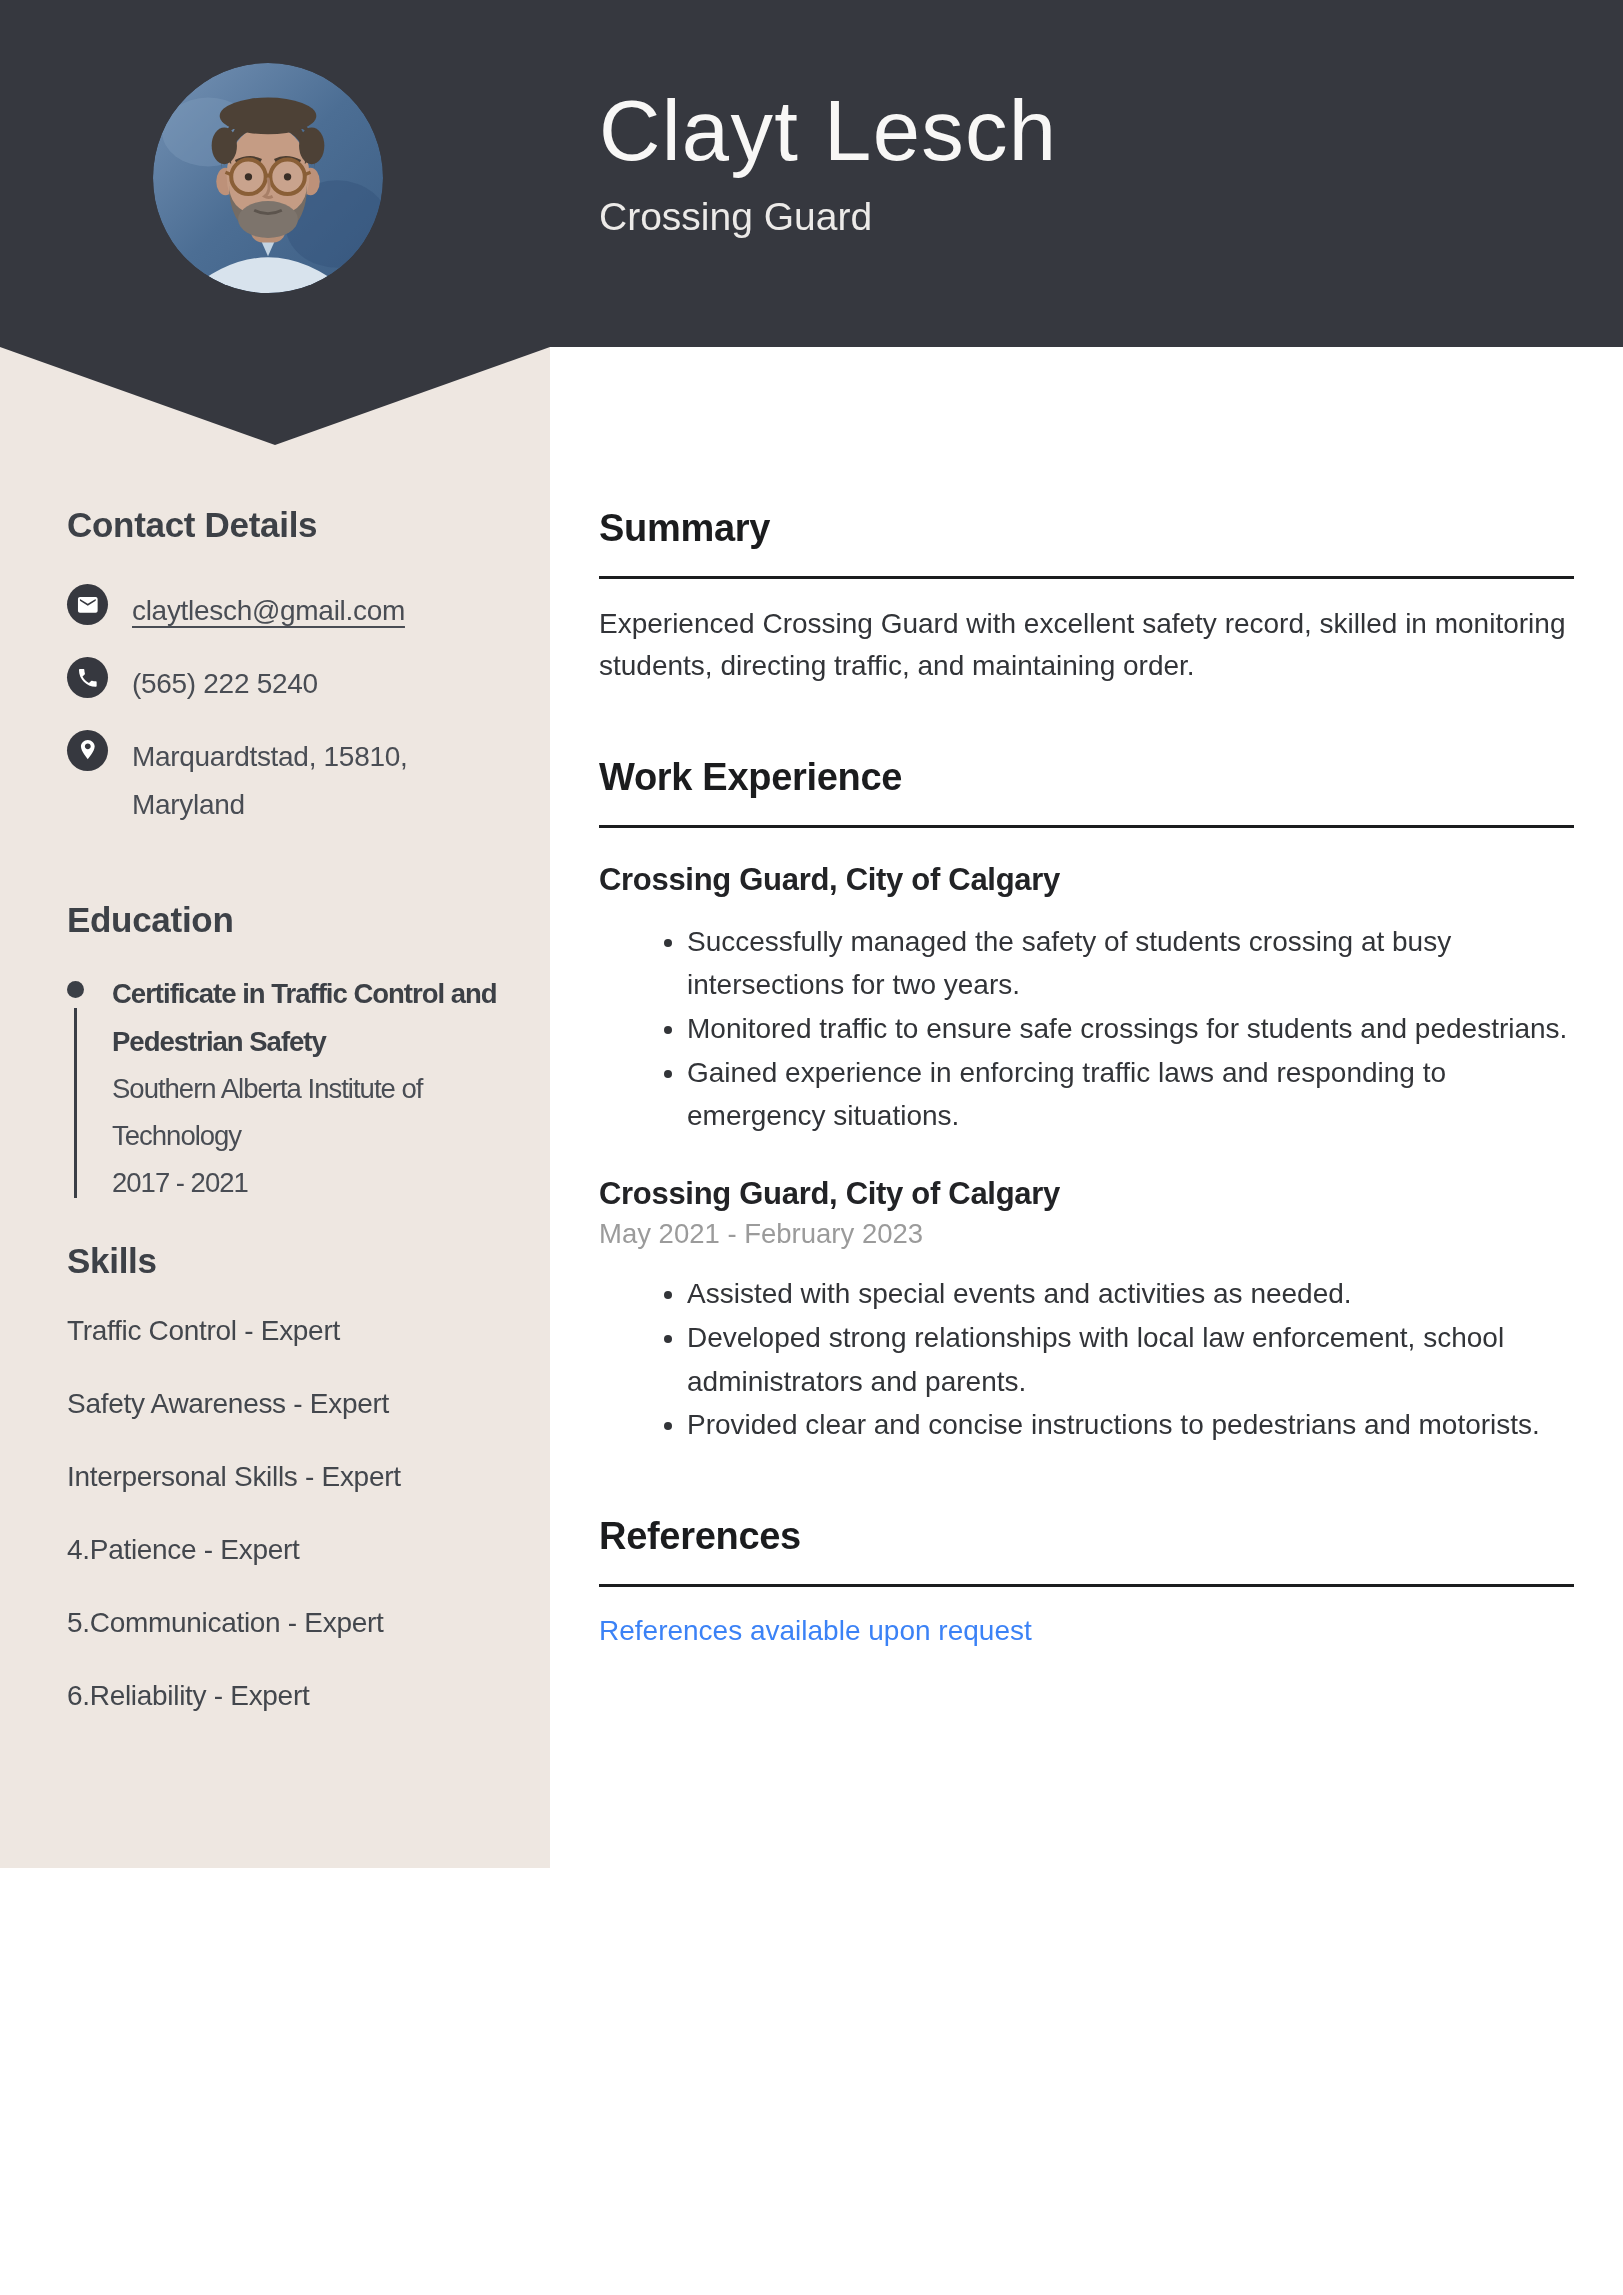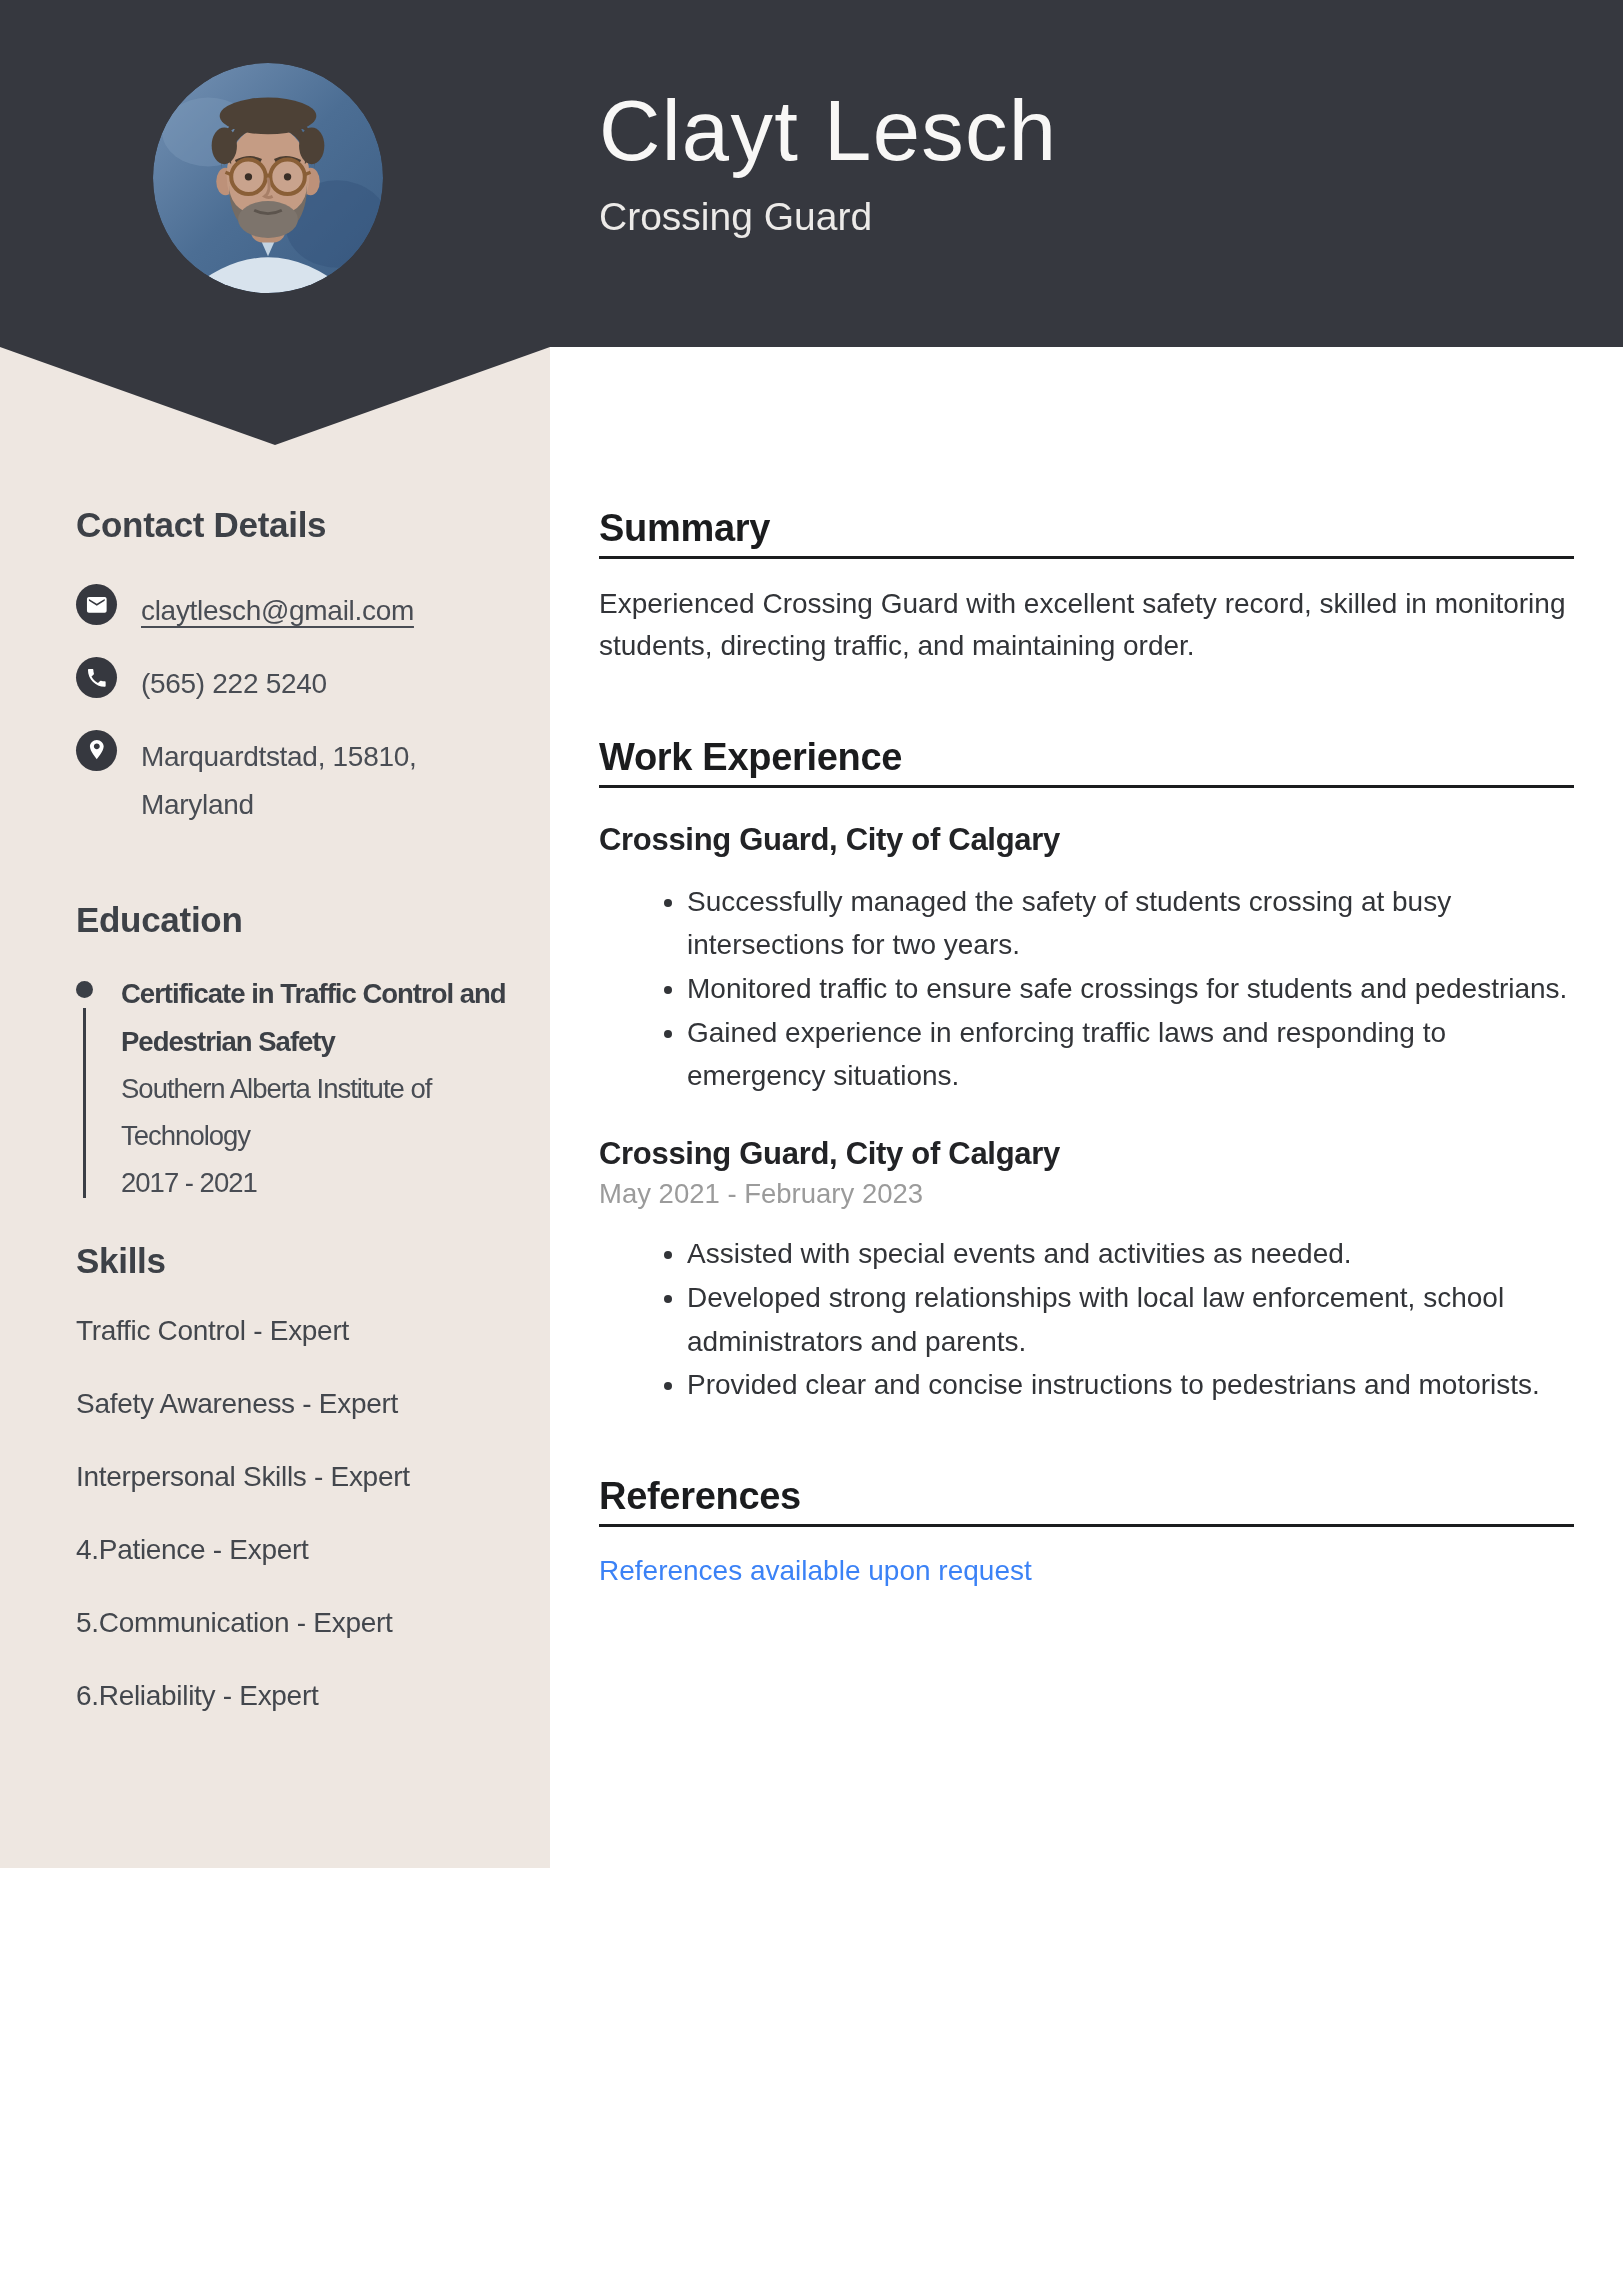--- a/index.html
+++ b/index.html
@@ -14,21 +14,21 @@
   .header { position:absolute; left:0; top:0; width:1623px; height:347px; background:#36383f; }
   .header-chevron { position:absolute; left:0; top:347px; width:550px; height:98px; background:#36383f;
                     clip-path:polygon(0 0, 100% 0, 50% 100%); }
   .avatar-wrap { position:absolute; left:153px; top:63px; width:230px; height:230px; border-radius:50%;
                  overflow:hidden; }
   .header-text { position:absolute; left:599px; top:84px; }
   .name { font-size:85px; font-weight:300; letter-spacing:1.3px; color:#f8f7f6; line-height:1.1; }
   .job-subtitle { margin-top:17px; font-size:39px; font-weight:400; color:#eceae8; }
 
   
-  .sidebar-content { position:absolute; left:16px; top:0; width:550px; padding:505px 38px 0 60px; }
+  .sidebar-content { position:absolute; left:7px; top:0; width:550px; padding:505px 38px 0 60px; }
   .side-heading { font-size:35px; font-weight:600; color:#3d4147; letter-spacing:-0.3px; }
 
   .contact-list { margin-top:39px; }
   .contact-row { display:flex; align-items:flex-start; gap:24px; margin-bottom:22px; }
   .cicon { flex:none; width:41px; height:41px; border-radius:50%; background:#36383f;
            display:flex; align-items:center; justify-content:center; }
   .cicon svg { width:23.6px; height:23.6px; fill:#ffffff; }
   .ctext { font-size:28px; color:#494d54; line-height:1.7; padding-top:3.3px; letter-spacing:-0.3px; }
   a.email-link { color:#494d54; text-decoration:underline; text-underline-offset:5.9px; text-decoration-thickness:2px; cursor:pointer; }
   .loc-text { display:inline-block; max-width:340px; }
@@ -42,21 +42,21 @@
   .edu-school { font-size:27.5px; font-weight:400; color:#494d54; letter-spacing:-1px; line-height:1.72; max-width:354px; }
   .edu-dates  { font-size:27.5px; font-weight:400; color:#494d54; letter-spacing:-1px; line-height:1.72; }
 
   .skills-section { margin-top:34px; }
   .skills-list { margin-top:34px; list-style:none; }
   .skills-list li { font-size:28px; color:#43474d; letter-spacing:-0.3px; margin-bottom:41px; }
 
   
   .main { position:absolute; left:550px; top:347px; width:1073px; padding:160px 49px 0 49px; }
   .main-heading { font-size:38px; font-weight:600; color:#1b1c1e; letter-spacing:-0.3px;
-                  padding-bottom:6px; border-bottom:3.9px solid #1b1c1e; }
+                  padding-bottom:26px; border-bottom:3.9px solid #1b1c1e; }
   .summary-text { margin-top:23.6px; font-size:28px; line-height:1.5; color:#323438; }
 
   .work-section { margin-top:69px; }
   .job { margin-top:34px; }
   .job + .job { margin-top:38px; }
   .job-title { font-size:31px; font-weight:600; color:#222326; letter-spacing:-0.3px; }
   .job-dates { margin-top:6.5px; font-size:27.5px; color:#9b9b9b; }
   ul.bullets { margin-top:22px; padding-left:88px; }
   ul.bullets li { font-size:28px; line-height:1.56; color:#323438; }
 

